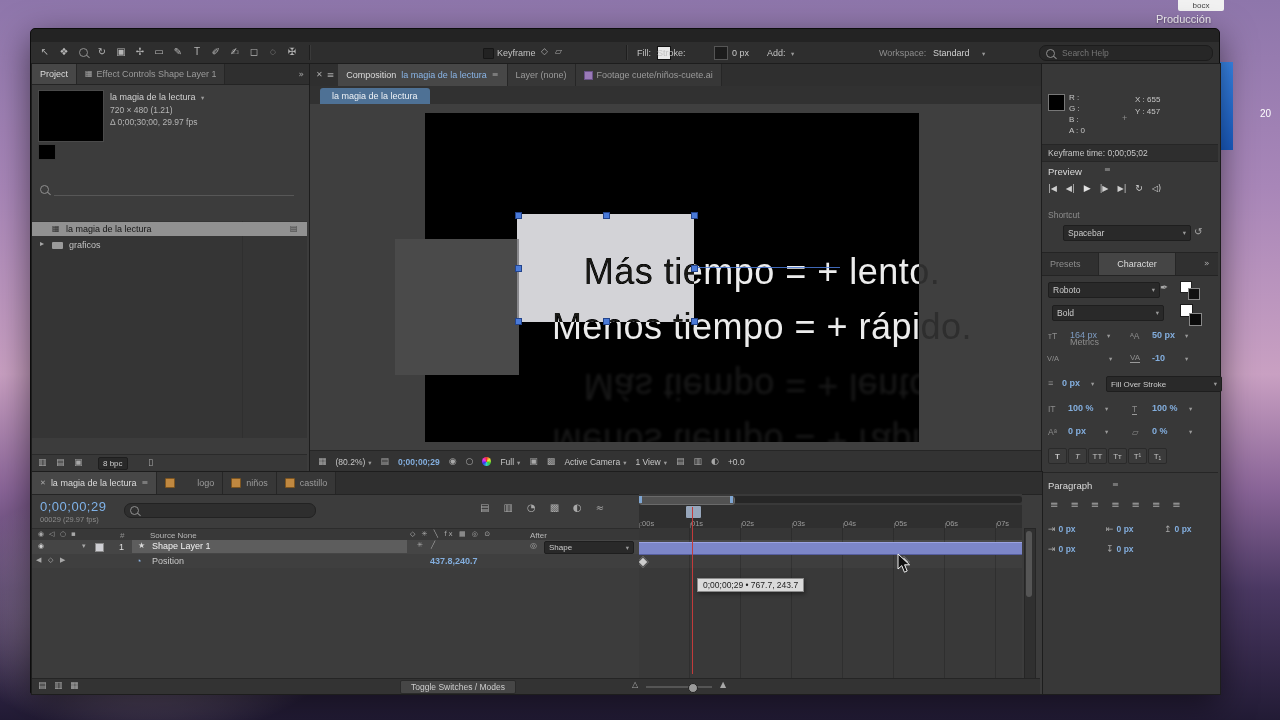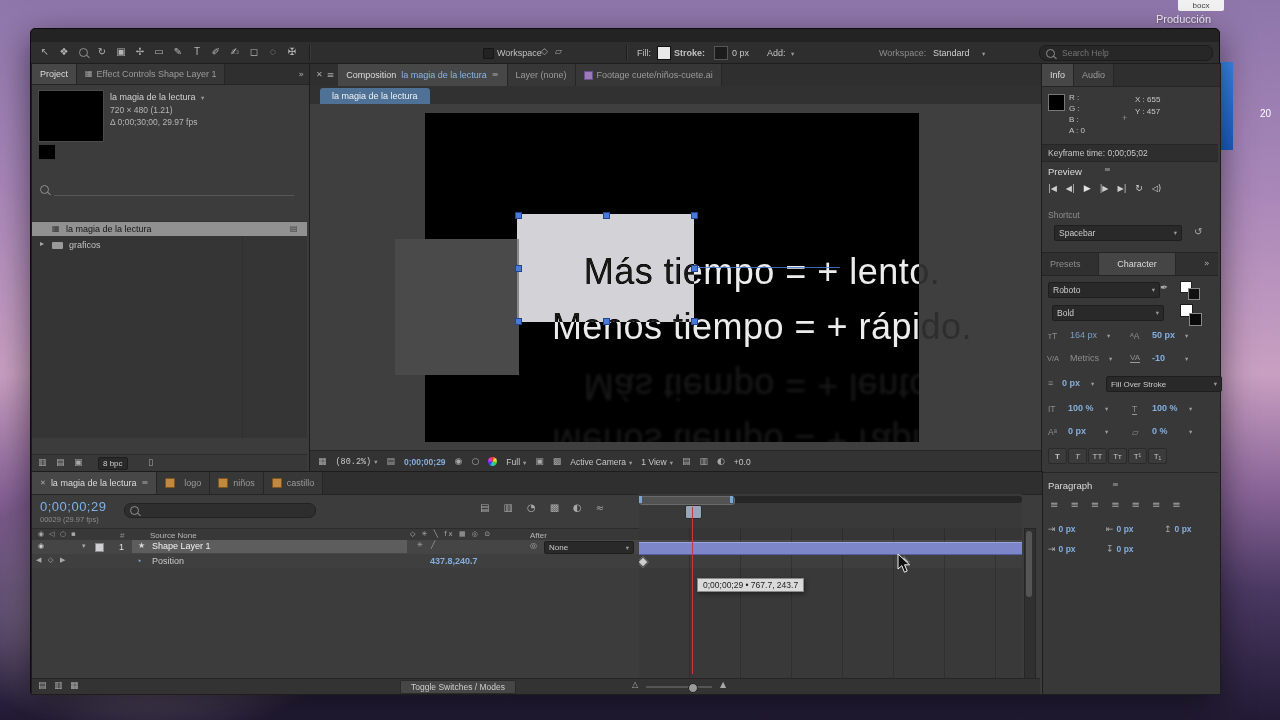--- a/index.html
+++ b/index.html
@@ -87,28 +87,28 @@
       <span class="tool" style="left:139px;">✎</span>
       <span class="tool" style="left:158px;">T</span>
       <span class="tool" style="left:177px;">✐</span>
       <span class="tool" style="left:196px;">✍</span>
       <span class="tool" style="left:215px;">◻</span>
       <span class="tool" style="left:234px;">◌</span>
       <span class="tool" style="left:253px;">✠</span>
       <div class="vsep" style="left:278px;"></div>
 
       <div class="chk" style="left:452px;top:6px;"></div>
-      <span class="abs" style="left:466px;top:6px;color:#c2c2c2;">Workspace</span>
+      <span class="abs" style="left:466px;top:6px;color:#c2c2c2;">Keyframe</span>
       <span class="abs ic" style="left:510px;top:5px;font-size:9px;">◇</span>
       <span class="abs ic" style="left:524px;top:5px;font-size:9px;">▱</span>
       <div class="vsep" style="left:595px;"></div>
 
       <span class="abs" style="left:606px;top:6px;color:#c2c2c2;">Fill:</span>
       <div class="abs" style="left:626px;top:4px;width:12px;height:12px;background:#e8e8e8;border:1px solid #111;"></div>
-      <span class="abs" style="left:643px;top:6px;color:#c2c2c2;font-weight:bold;">Stroke:</span>
+      <span class="abs" style="left:626px;top:6px;color:#c2c2c2;">Stroke:</span>
       <div class="abs" style="left:683px;top:4px;width:12px;height:12px;background:#1c1c1c;border:1px solid #555;"></div>
       <span class="abs" style="left:701px;top:6px;color:#c8c8c8;">0 px</span>
       <span class="abs" style="left:736px;top:6px;color:#c2c2c2;">Add:</span>
       <span class="abs car" style="left:757px;top:8px;">▾</span>
 
       <span class="abs dim" style="left:848px;top:6px;">Workspace:</span>
       <span class="abs" style="left:902px;top:6px;color:#d0d0d0;">Standard</span>
       <span class="abs car" style="left:948px;top:8px;">▾</span>
       <div class="abs" style="left:1008px;top:3px;width:160px;height:14px;background:#272727;border:1px solid #1c1c1c;border-radius:7px;display:flex;align-items:center;padding:0 6px;gap:5px;">
         <span class="mag"></span>
@@ -218,47 +218,39 @@
         <div class="hdl" style="left:381px;top:108px;"></div>
         <div class="hdl" style="left:205px;top:161px;"></div>
         <div class="hdl" style="left:381px;top:161px;"></div>
         <div class="hdl" style="left:205px;top:214px;"></div>
         <div class="hdl" style="left:293px;top:214px;"></div>
         <div class="hdl" style="left:381px;top:214px;"></div>
       </div>
 
       <div class="abs" style="left:0;bottom:0;right:0;height:21px;background:#333;border-top:1px solid #262626;display:flex;align-items:center;gap:9px;padding:0 8px;font-size:8.5px;">
         <span class="ic" style="font-size:9px;">▦</span>
-        <span><span style="color:#c8c8c8;font-family:Liberation Mono, monospace;">(80.2%)</span><span class="car">▾</span></span>
+        <span><span style="color:#c8c8c8;">(80.2%)</span><span class="car">▾</span></span>
         <span class="ic" style="font-size:9px;">▤</span>
         <span class="blue">0;00;00;29</span>
         <span class="ic" style="font-size:9px;">◉</span>
         <span class="ic" style="font-size:9px;">○</span>
         <span style="width:9px;height:9px;border-radius:50%;background:conic-gradient(#e33,#ee3,#3c3,#3cc,#33e,#e3e,#e33);display:inline-block;"></span>
         <span><span style="color:#c8c8c8;">Full</span><span class="car">▾</span></span>
         <span class="ic" style="font-size:9px;">▣</span>
         <span class="ic" style="font-size:9px;">▩</span>
         <span><span style="color:#c8c8c8;">Active Camera</span><span class="car">▾</span></span>
         <span><span style="color:#c8c8c8;">1 View</span><span class="car">▾</span></span>
         <span class="ic" style="font-size:9px;">▤</span>
         <span class="ic" style="font-size:9px;">▥</span>
         <span class="ic" style="font-size:9px;">◐</span>
         <span style="color:#c8c8c8;">+0.0</span>
       </div>
     </div>
 
     <div class="panel" id="right" style="left:1010px;top:34px;width:178px;height:630px;background:#383838;">
-      <div class="tabbar" style="height:22px;">
-        <div class="ptab on">
-            <span>Info</span>
-          </div>
-        <div class="ptab">
-            <span>Audio</span>
-          </div>
-      </div>
       <div class="abs" style="left:6px;top:30px;width:15px;height:15px;background:#000;border:1px solid #777;"></div>
       <span class="abs" style="left:27px;top:29px;font-size:8px;">R :</span>
       <span class="abs" style="left:27px;top:40px;font-size:8px;">G :</span>
       <span class="abs" style="left:27px;top:51px;font-size:8px;">B :</span>
       <span class="abs" style="left:27px;top:62px;font-size:8px;">A : 0</span>
       <span class="abs" style="left:93px;top:31px;font-size:8px;">X : 655</span>
       <span class="abs" style="left:93px;top:43px;font-size:8px;">Y : 457</span>
       <span class="abs dim" style="left:80px;top:49px;font-size:9px;">+</span>
       <div class="abs" style="left:0;top:80px;width:176px;height:16px;background:#2e2e2e;border-top:1px solid #262626;border-bottom:1px solid #262626;">
         <span class="abs" style="left:6px;top:3px;font-size:8.5px;color:#c8c8c8;">Keyframe time: 0;00;05;02</span>
@@ -269,21 +261,21 @@
       <div class="hrow" style="left:6px;top:120px;gap:9px;">
         <span class="ic" style="font-size:8px;color:#cfcfcf;">|◀</span>
         <span class="ic" style="font-size:8px;color:#cfcfcf;">◀|</span>
         <span class="ic" style="font-size:9px;color:#e2e2e2;">▶</span>
         <span class="ic" style="font-size:8px;color:#cfcfcf;">|▶</span>
         <span class="ic" style="font-size:8px;color:#cfcfcf;">▶|</span>
         <span class="ic" style="font-size:9px;color:#cfcfcf;">↻</span>
         <span class="ic" style="font-size:8px;color:#cfcfcf;">◁)</span>
       </div>
       <span class="abs dim" style="left:6px;top:146px;font-size:8.5px;">Shortcut</span>
-      <div class="inset" style="left:12px;top:161px;width:118px;height:14px;">
+      <div class="inset" style="left:21px;top:161px;width:118px;height:14px;">
         <span>Spacebar</span>
         <span class="car" style="margin-left:auto;">▾</span>
       </div>
       <span class="abs ic" style="left:152px;top:163px;font-size:10px;">↺</span>
 
       <div class="abs" style="left:0;top:188px;width:176px;height:22px;background:#303030;border-top:1px solid #242424;border-bottom:1px solid #242424;">
         <span class="abs dim" style="left:8px;top:6px;">Presets</span>
         <div class="abs" style="left:56px;top:0;width:76px;height:22px;background:#454545;border-left:1px solid #262626;border-right:1px solid #262626;display:flex;align-items:center;justify-content:center;color:#dcdcdc;">
             <span>Character</span>
           </div>
@@ -306,21 +298,21 @@
       <div class="swatchB" style="left:147px;top:249px;"></div>
 
       <span class="abs dim" style="left:6px;top:267px;font-size:8.5px;">ᴛT</span>
       <span class="abs" style="left:28px;top:266px;color:#7e9cc2;">164 px</span>
       <span class="abs car" style="left:62px;top:268px;">▾</span>
       <span class="abs dim" style="left:88px;top:267px;font-size:8.5px;">ᴬA</span>
       <span class="abs blue" style="left:110px;top:266px;">50 px</span>
       <span class="abs car" style="left:140px;top:268px;">▾</span>
 
       <span class="abs dim" style="left:5px;top:290px;font-size:7.5px;">V/A</span>
-      <span class="abs dim" style="left:28px;top:289px;">Metrics</span>
+      <span class="abs dim" style="left:28px;top:273px;">Metrics</span>
       <span class="abs car" style="left:64px;top:291px;">▾</span>
       <span class="abs dim u" style="left:88px;top:289px;font-size:8px;">VA</span>
       <span class="abs blue" style="left:110px;top:289px;">-10</span>
       <span class="abs car" style="left:140px;top:291px;">▾</span>
 
       <span class="abs dim" style="left:6px;top:314px;font-size:9px;">≡</span>
       <span class="abs blue" style="left:20px;top:314px;">0 px</span>
       <span class="abs car" style="left:46px;top:316px;">▾</span>
       <div class="inset" style="left:64px;top:312px;width:106px;height:14px;font-size:8px;">
         <span>Fill Over Stroke</span>
@@ -382,21 +374,21 @@
       </div>
     </div>
 
     <div class="panel" id="tl" style="left:0;top:442px;width:1010px;height:222px;background:#3c3c3c;">
       <div class="tabbar" style="height:22px;">
         <div class="ptab on" style="gap:5px;">
           <span class="ic" style="font-size:7px;">✕</span>
           <span>la magia de la lectura</span>
           <span class="ic" style="font-size:8px;">≡</span>
         </div>
-        <div class="ptab" style="gap:9px;">
+        <div class="ptab" style="gap:22px;">
           <span class="orangechip"></span>
           <span>logo</span>
         </div>
         <div class="ptab" style="gap:5px;">
           <span class="orangechip"></span>
           <span>niños</span>
         </div>
         <div class="ptab" style="gap:5px;">
           <span class="orangechip"></span>
           <span>castillo</span>
@@ -434,41 +426,52 @@
         <span class="abs ic" style="left:50px;top:3px;font-size:7px;">▾</span>
         <div class="chip" style="left:63px;top:3px;"></div>
         <span class="abs" style="left:87px;top:2px;color:#e0e0e0;">1</span>
         <div class="abs" style="left:100px;top:0;width:275px;height:13px;background:#5d5d5d;">
           <span class="abs ic" style="left:6px;top:2px;font-size:8px;color:#d8d8d8;">★</span>
           <span class="abs" style="left:20px;top:1px;color:#f2f2f2;">Shape Layer 1</span>
         </div>
         <span class="abs ic" style="left:385px;top:2px;font-size:7px;letter-spacing:3px;">✳  ╱</span>
         <span class="abs ic" style="left:498px;top:2px;font-size:8px;">◎</span>
         <div class="inset" style="left:512px;top:1px;width:80px;height:11px;font-size:8px;">
-          <span>None</span>
+          <span>Shape</span>
           <span class="car" style="margin-left:auto;">▾</span>
         </div>
       </div>
 
       <div class="abs" style="left:0;top:82px;width:607px;height:14px;background:#3f3f3f;border-bottom:1px solid #343434;">
         <span class="abs ic" style="left:4px;top:3px;font-size:7px;">◀</span>
         <span class="abs ic" style="left:16px;top:3px;font-size:7px;">◇</span>
         <span class="abs ic" style="left:28px;top:3px;font-size:7px;">▶</span>
         <span class="abs" style="left:104px;top:2px;font-size:9px;color:#8ab0de;">◔</span>
         <span class="abs" style="left:120px;top:2px;color:#c8c8c8;">Position</span>
         <span class="abs blue" style="left:398px;top:2px;">437.8,240.7</span>
       </div>
       <div class="abs" style="left:0;top:96px;width:607px;height:110px;background:#3c3c3c;"></div>
       <div class="abs" style="left:607px;top:22px;width:1px;height:184px;background:#242424;"></div>
 
       <div id="tl-graph">
         <div class="abs" style="left:0;top:2px;width:383px;height:7px;background:#262626;border-radius:3px;">
           <div class="abs" style="left:0;top:0;width:94px;height:7px;background:#525252;border:1px solid #6a6a6a;border-radius:3px;"></div>
           <div class="abs" style="left:0;top:0;width:3px;height:7px;background:#7fa6d2;"></div>
           <div class="abs" style="left:91px;top:0;width:3px;height:7px;background:#7fa6d2;"></div>
+        </div>
+        <div class="abs" style="left:0;top:11px;width:383px;height:23px;background:#2f2f2f;border-bottom:1px solid #222;">
+          <div class="abs" style="left:0;bottom:0;width:383px;height:5px;background:repeating-linear-gradient(90deg,#5e5e5e 0 1px,transparent 1px 51px);"></div>
+          <span class="rlbl" style="left:1px;">:00s</span>
+          <span class="rlbl" style="left:52px;">01s</span>
+          <span class="rlbl" style="left:103px;">02s</span>
+          <span class="rlbl" style="left:154px;">03s</span>
+          <span class="rlbl" style="left:205px;">04s</span>
+          <span class="rlbl" style="left:256px;">05s</span>
+          <span class="rlbl" style="left:307px;">06s</span>
+          <span class="rlbl" style="left:358px;">07s</span>
         </div>
         <div class="abs" style="left:0;top:34px;width:383px;height:12px;background:#363636;"></div>
         <div class="abs" style="left:0;top:46px;width:383px;height:14px;background:#484848;"></div>
         <div class="abs" style="left:0;top:60px;width:383px;height:14px;background:#3e3e3e;"></div>
         <div class="abs" style="left:0;top:34px;width:383px;height:150px;background:repeating-linear-gradient(90deg,transparent 0 50px,rgba(0,0,0,.18) 50px 51px);"></div>
         <div class="abs" style="left:0;top:48px;width:383px;height:11px;background:#7c86c8;border-top:1px solid #9aa2e0;border-bottom:1px solid #565e9e;"></div>
         <div class="kf" style="left:0;top:64px;"></div>
         <div class="kf" style="left:261px;top:64px;"></div>
         <div class="abs" style="left:46px;top:11px;width:15px;height:12px;background:#97a6bb;border:1px solid #2c2c2c;border-radius:2px;"></div>
         <div class="abs" style="left:53px;top:13px;width:1px;height:167px;background:#c23b3b;"></div>

